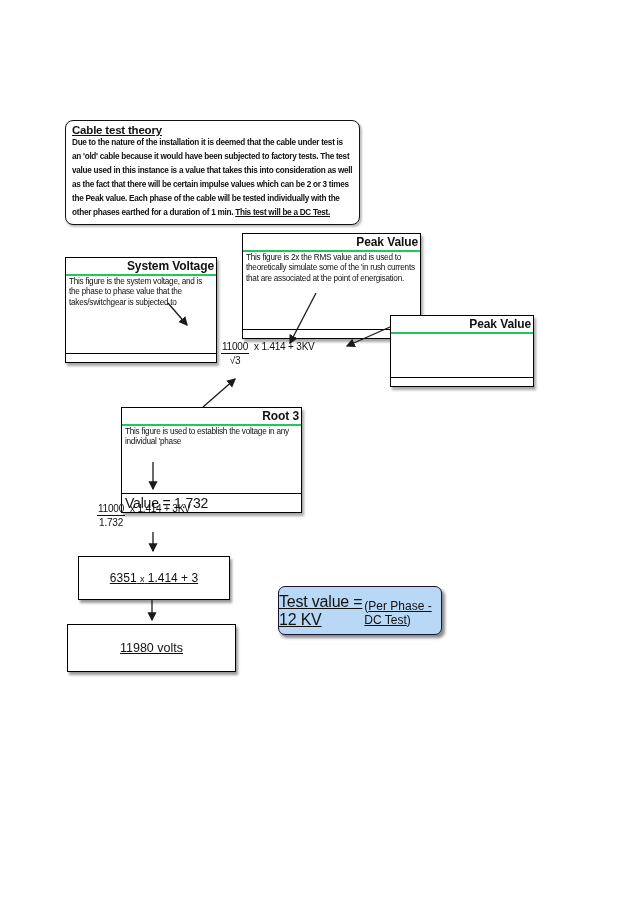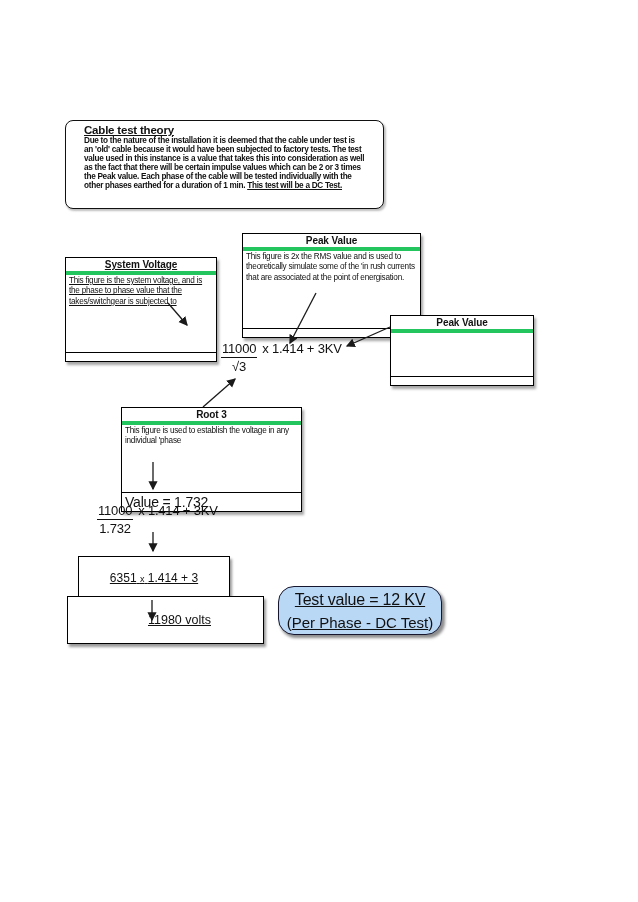--- a/index.html
+++ b/index.html
@@ -12,79 +12,79 @@
 
   .page-title{
     position:absolute;left:60px;top:53px;
     font-size:15px;font-weight:bold;letter-spacing:-0.2px;
   }
 
   
   .theory-note{
     position:absolute;left:65px;top:120px;width:281px;min-height:80px;
     border:1.6px solid #111;border-radius:8px;background:#fff;
-    padding:3px 18px 4px;box-shadow:1.5px 2px 2px rgba(0,0,0,0.25);
+    padding:3px 6px 4px;box-shadow:1.5px 2px 2px rgba(0,0,0,0.25);
   }
   .theory-note .t-title{
     font-size:11.5px;font-weight:bold;text-decoration:underline;letter-spacing:-0.2px;
   }
   .theory-note .t-body{
-    font-size:8.2px;font-weight:bold;line-height:9px;letter-spacing:-0.28px;
+    font-size:8.2px;font-weight:bold;line-height:14px;letter-spacing:-0.28px;
   }
   .theory-note .t-body .u{text-decoration:underline;}
 
   
   .callout{
     position:absolute;border:1.3px solid #000;background:#fff;
     box-shadow:2px 2.5px 2.5px rgba(0,0,0,0.35);
   }
   .callout .c-title{
-    text-align:center;font-weight:bold;font-size:10px;
-    border-bottom:4px solid #22c55e;padding:1px 2px;letter-spacing:-0.1px;
+    text-align:right;font-weight:bold;font-size:12px;
+    border-bottom:2px solid #22c55e;padding:1px 2px;letter-spacing:-0.1px;
   }
   .callout .c-body{
     font-size:8.2px;line-height:10.4px;padding:1px 3px 2px;letter-spacing:-0.25px;
   }
   .callout .c-footer{border-top:1px solid #000;min-height:8px;font-size:14px;padding:0 3px;letter-spacing:-0.2px;margin-top:43px;}
 
-  .co-system{left:65px;top:257px;width:150px;text-decoration:underline;}
+  .co-system{left:65px;top:257px;width:150px;}
   .co-peak-top{left:242px;top:233px;width:177px;}
   .co-peak-right{left:390px;top:315px;width:142px;}
   .co-root3{left:121px;top:407px;width:179px;}
   .co-root3 .c-footer{padding:1px 3px;}
 
   
-  .formula{position:absolute;display:flex;align-items:flex-start;gap:5px;font-size:13px;letter-spacing:-0.2px;}
+  .formula{position:absolute;display:flex;align-items:flex-start;gap:5px;font-size:10px;letter-spacing:-0.2px;}
   .frac{display:inline-flex;flex-direction:column;align-items:center;}
   .frac .num{border-bottom:1.4px solid #111;padding:0 1px 1px;}
   .frac .den{padding-top:1px;}
   .formula-1{left:221px;top:341px;}
   .formula-2{left:97px;top:503px;}
 
   
   .step-box{
     position:absolute;border:1.3px solid #000;background:#fff;
     display:flex;align-items:center;justify-content:center;
     box-shadow:2px 2.5px 2.5px rgba(0,0,0,0.4);
   }
   .box-6351{left:78px;top:556px;width:150px;height:42px;font-size:12px;align-items:center;}
   .box-6351 .ul{text-decoration:underline;}
   .box-6351 .op{font-size:9px;}
-  .box-11980{left:67px;top:596px;width:167px;height:46px;font-size:12.5px;padding-left:28px;}
+  .box-11980{left:67px;top:624px;width:167px;height:46px;font-size:12.5px;}
   .box-11980 .ul{text-decoration:underline;}
 
   
   .result-box{
     position:absolute;left:278px;top:586px;width:162px;height:47px;
-    background:#b9d8f6;border:1.6px solid #16162e;border-radius:16px;
+    background:#b9d8f6;border:1.6px solid #16162e;border-radius:7px;
     box-shadow:2.5px 3px 3px rgba(0,0,0,0.45);
-    display:flex;flex-direction:column;align-items:center;justify-content:center;
+    display:flex;flex-direction:row;align-items:center;justify-content:center;
   }
   .result-box .r1{font-size:16px;text-decoration:underline;letter-spacing:-0.2px;}
-  .result-box .r2{font-size:15px;margin-top:5px;}
+  .result-box .r2{font-size:12px;margin-top:5px;}
   .result-box .r2 .u{text-decoration:underline;}
 
   .arrows{position:absolute;left:0;top:0;pointer-events:none;}
 </style>
 </head>
 <body>
 
 <div id="canvas">
 
 

